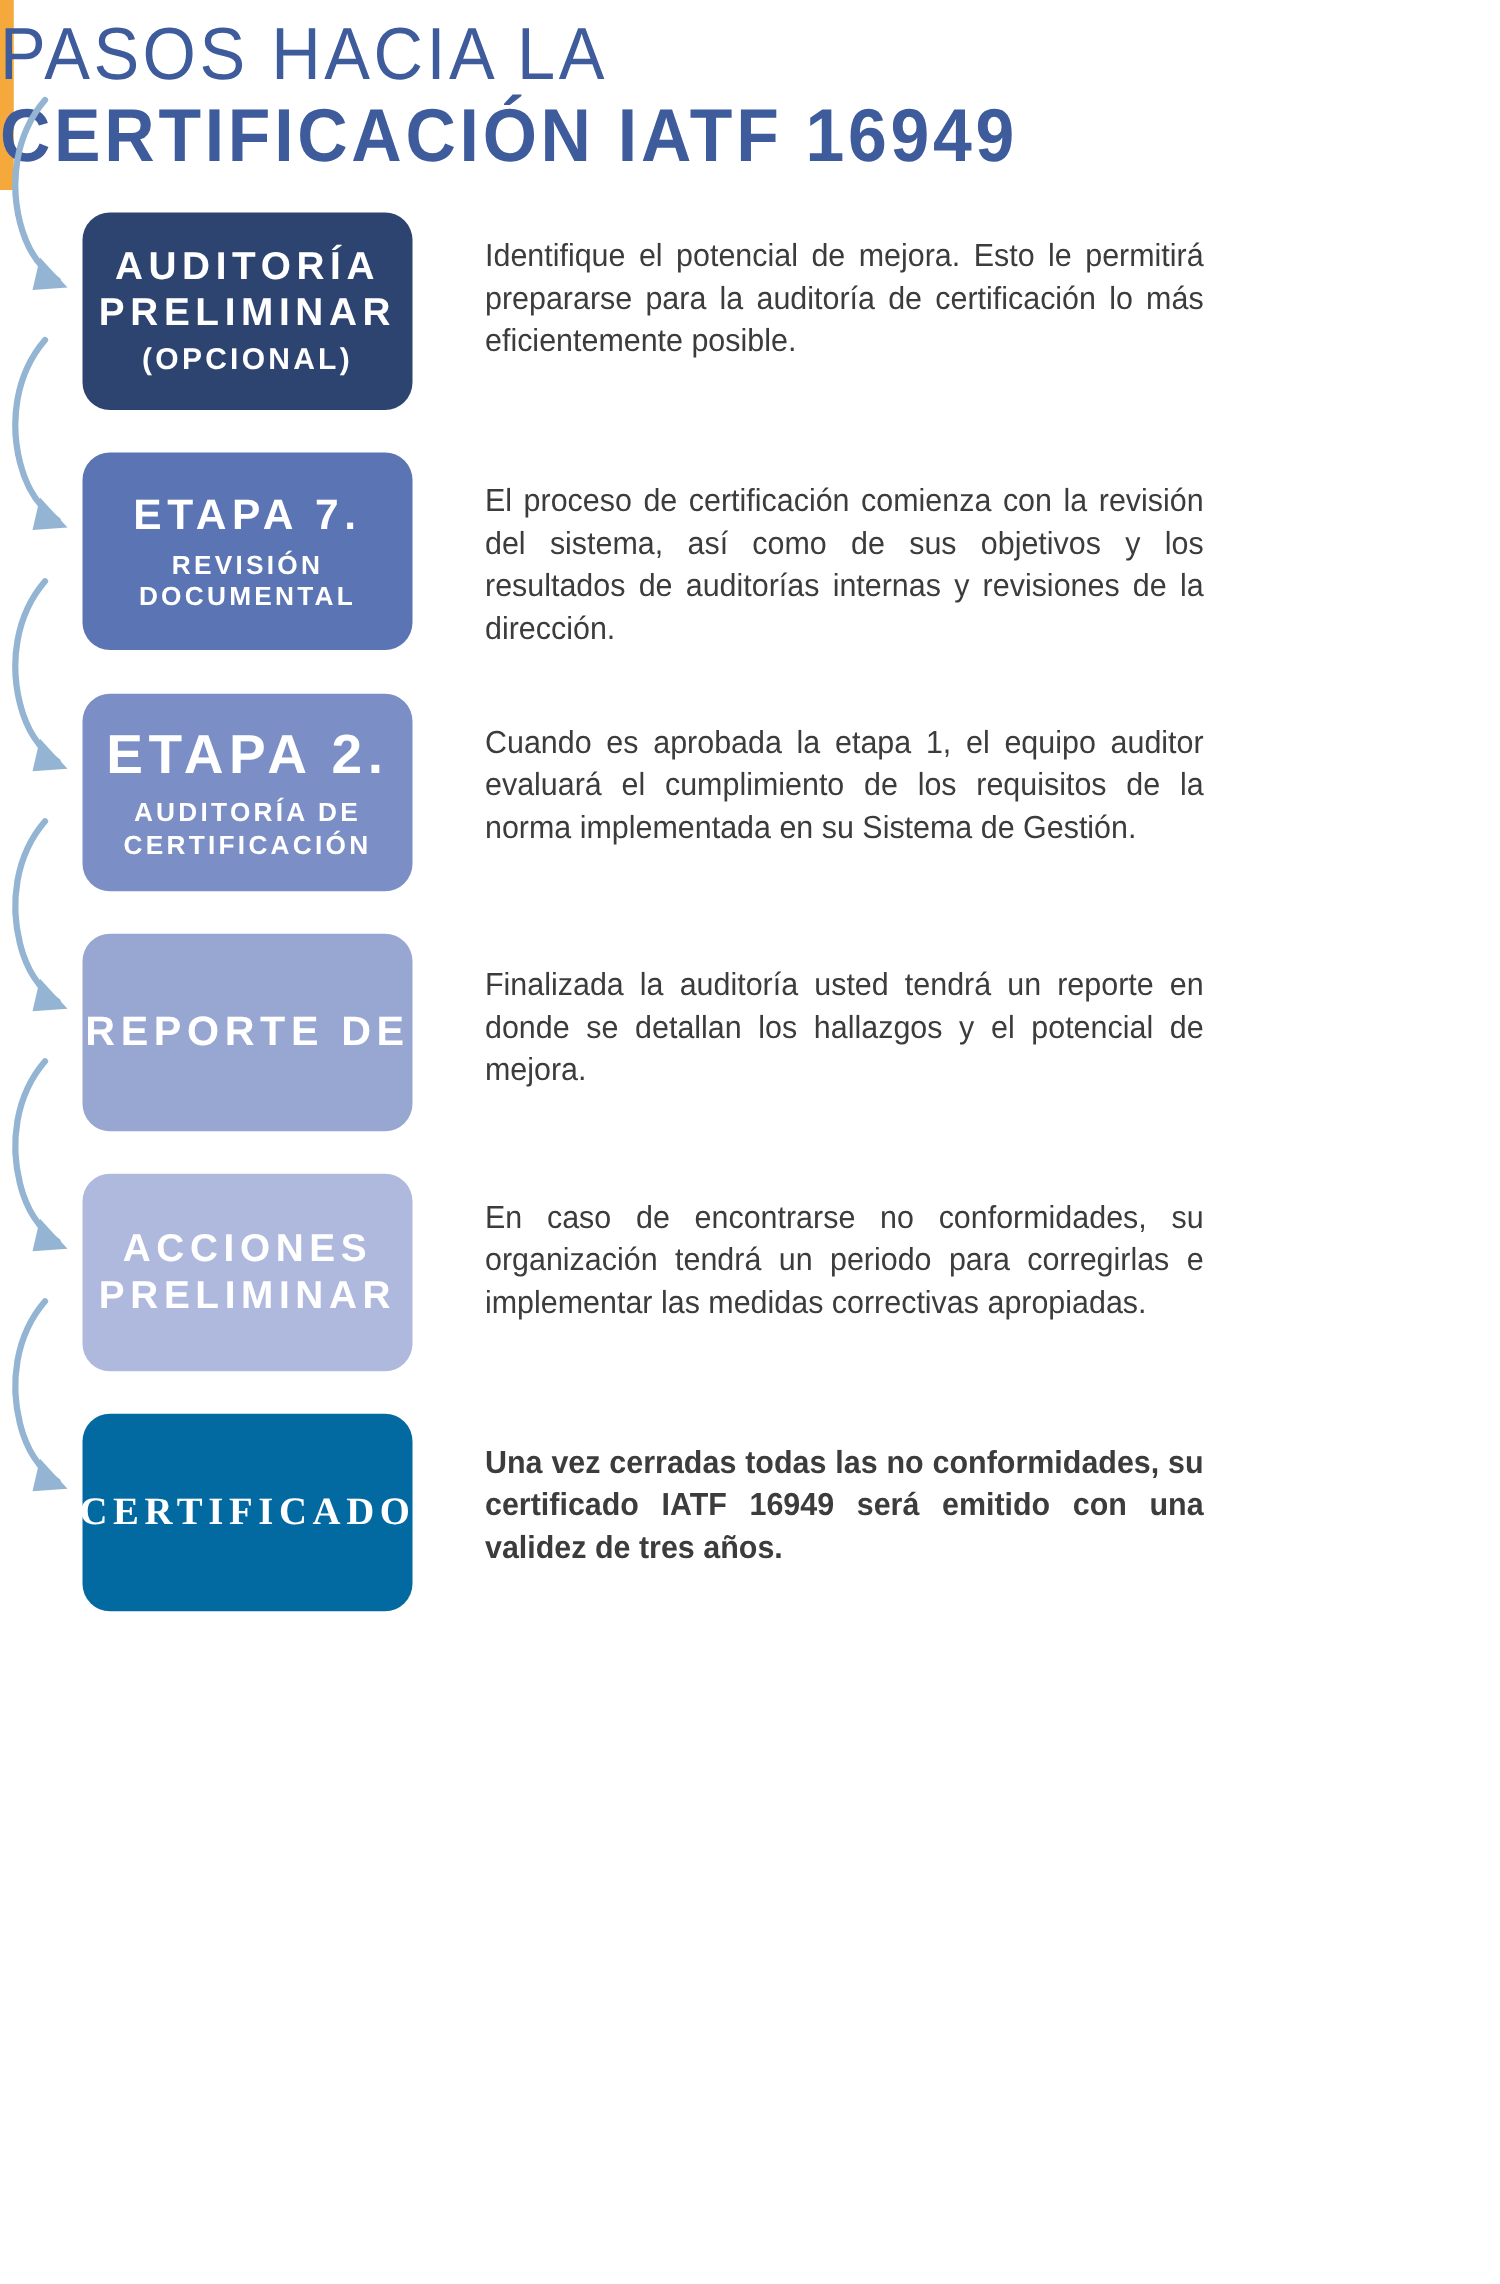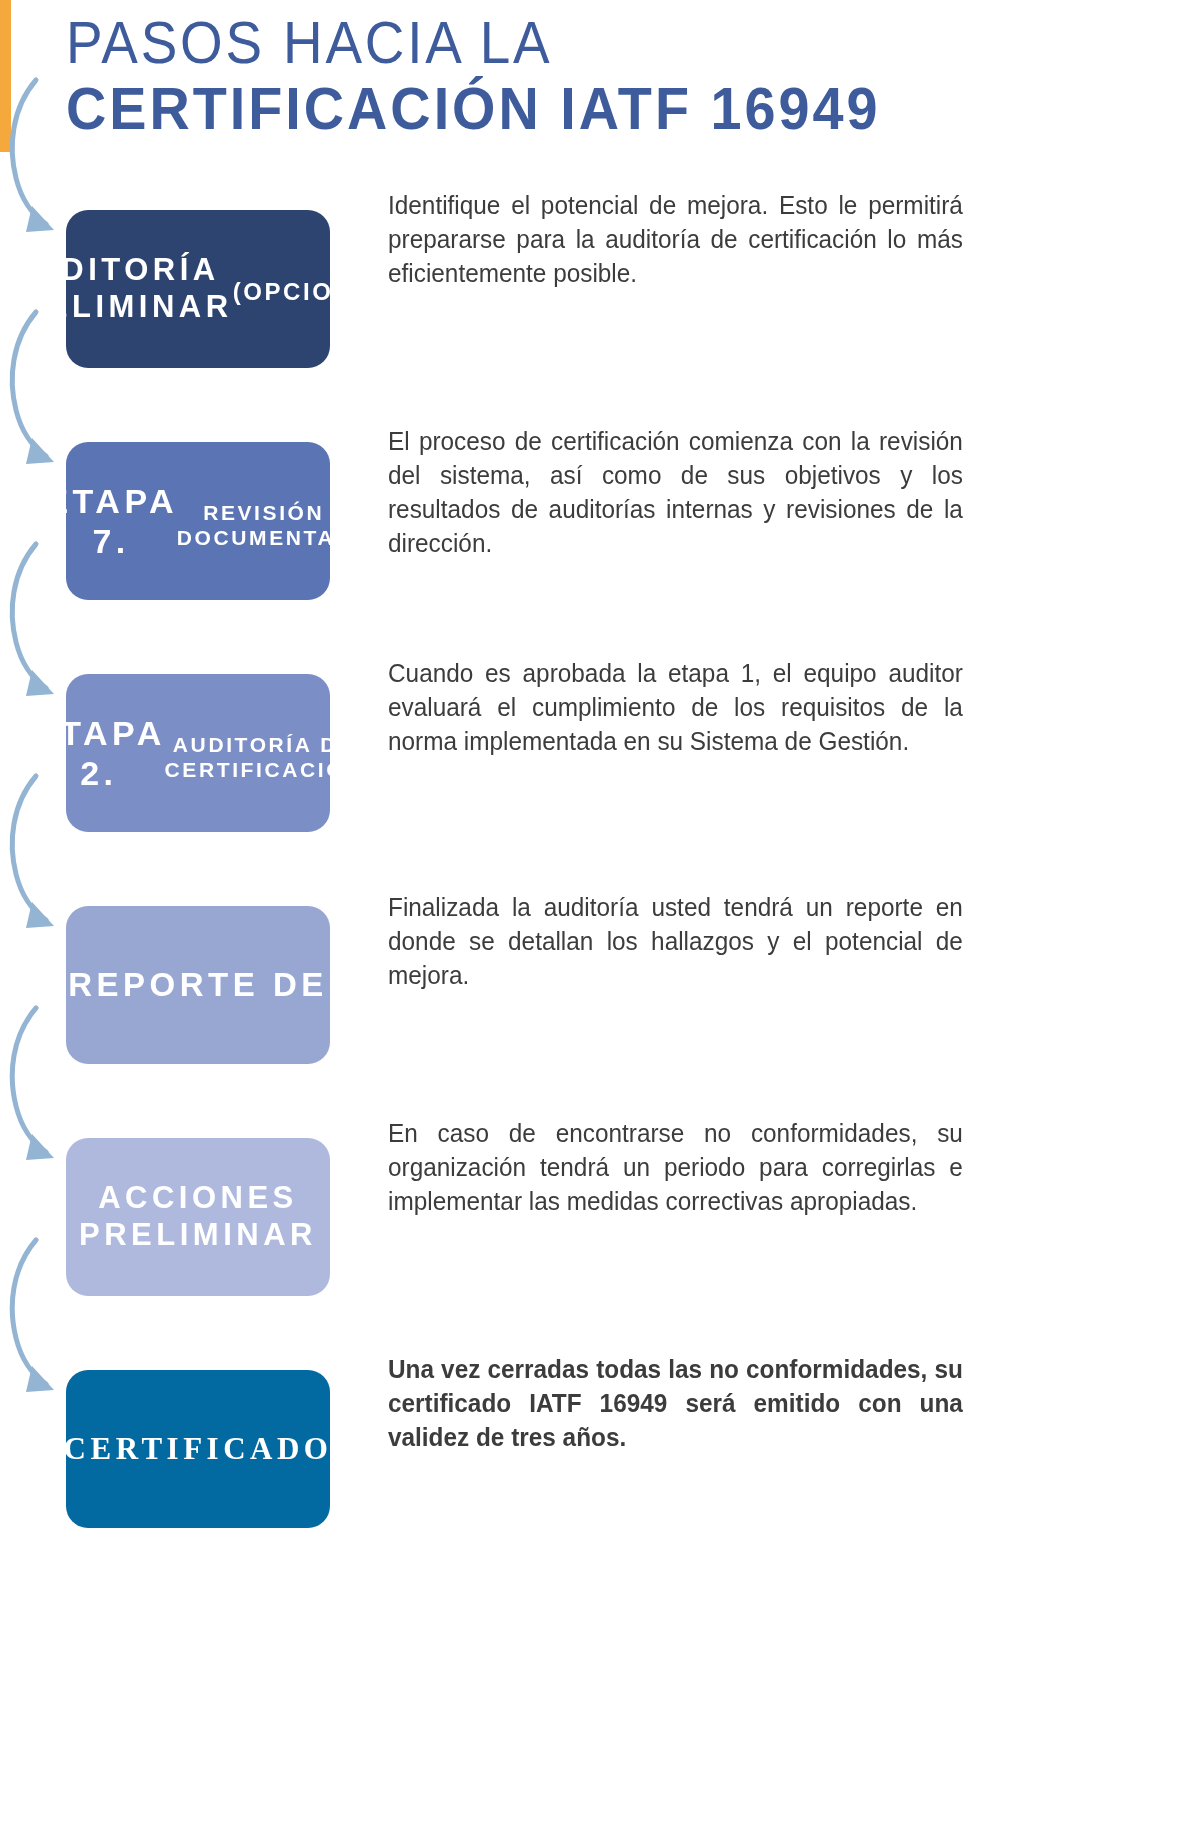--- a/index.html
+++ b/index.html
@@ -26,21 +26,20 @@
   #accent-bar {
     position: absolute;
     left: 0;
     top: 0;
     width: 11px;
     height: 152px;
     background: #f5a93c;
   }
 
   #title-wrap {
-    padding-left: 66px;
     padding-top: 2px;
   }
 
   .title-line1 {
     font-family: "Liberation Sans", sans-serif;
     font-size: 59px;
     font-weight: 400;
     letter-spacing: 3.0px;
     color: #3e5b9c;
     line-height: 1.06;
@@ -73,26 +72,25 @@
     align-items: flex-start;
   }
 
   .step-box {
     position: relative;
     width: 264px;
     margin-left: 66px;
     border-radius: 22px;
     color: #ffffff;
     display: flex;
-    flex-direction: row;
+    flex-direction: column;
     align-items: center;
     justify-content: center;
     text-align: center;
     flex: 0 0 auto;
-    margin-top: 40px;
   }
 
   .box-title {
     font-weight: 700;
     color: #ffffff;
     line-height: 1.18;
   }
 
   .box-sub {
     font-weight: 600;
@@ -174,21 +172,21 @@
         </div>
       </div>
       <div class="step-text" style="margin-top: 22px;">El proceso de certificación comienza con la revisión del sistema, así como de sus objetivos y los resultados de auditorías internas y revisiones de la dirección.</div>
     </div>
     <div class="step s4" style="margin-bottom: 34px; position: relative;">
       <div class="connector" style="top: -96px;"><svg width="76" height="170" viewBox="0 0 76 170" fill="none">
           <path d="M34 6 C 10 34, 6 72, 14 104 C 20 128, 32 142, 44 150" stroke="#93b4d2" stroke-width="5" fill="none" stroke-linecap="round"></path>
           <path d="M30 132 L 52 156 L 24 158 Z" fill="#93b4d2"></path>
         </svg></div>
       <div class="step-box" style="background: rgb(123, 142, 198); height: 158px;">
-        <div class="box-title" style="font-size: 34px; letter-spacing: 4.5px;">
+        <div class="box-title" style="font-size: 44px; letter-spacing: 4.5px;">
           <div>ETAPA 2.</div>
         </div>
         <div class="box-sub" style="font-size: 21px; letter-spacing: 2.6px; margin-top: 8px;">
           <div>AUDITORÍA DE</div>
           <div>CERTIFICACIÓN</div>
         </div>
       </div>
       <div class="step-text" style="margin-top: 22px;">Cuando es aprobada la etapa 1, el equipo auditor evaluará el cumplimiento de los requisitos de la norma implementada en su Sistema de Gestión.</div>
     </div>
     <div class="step s5" style="margin-bottom: 34px; position: relative;">

